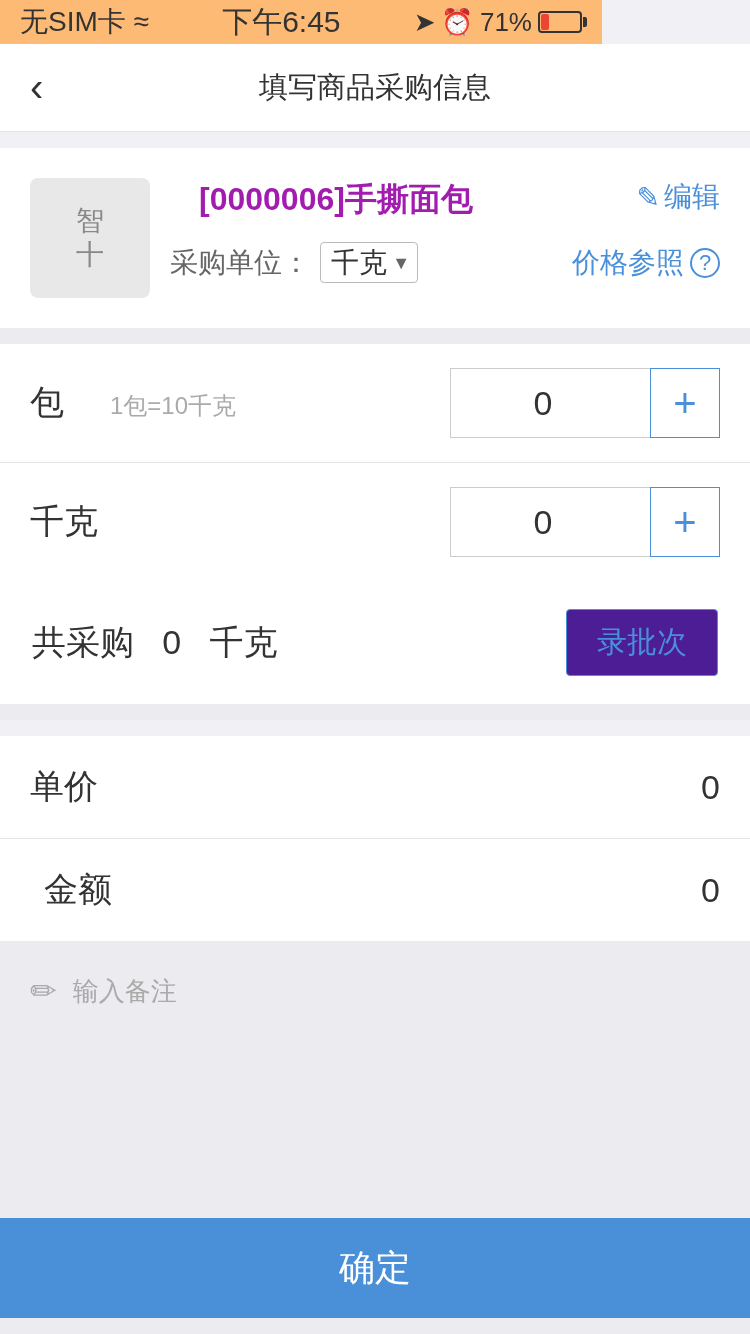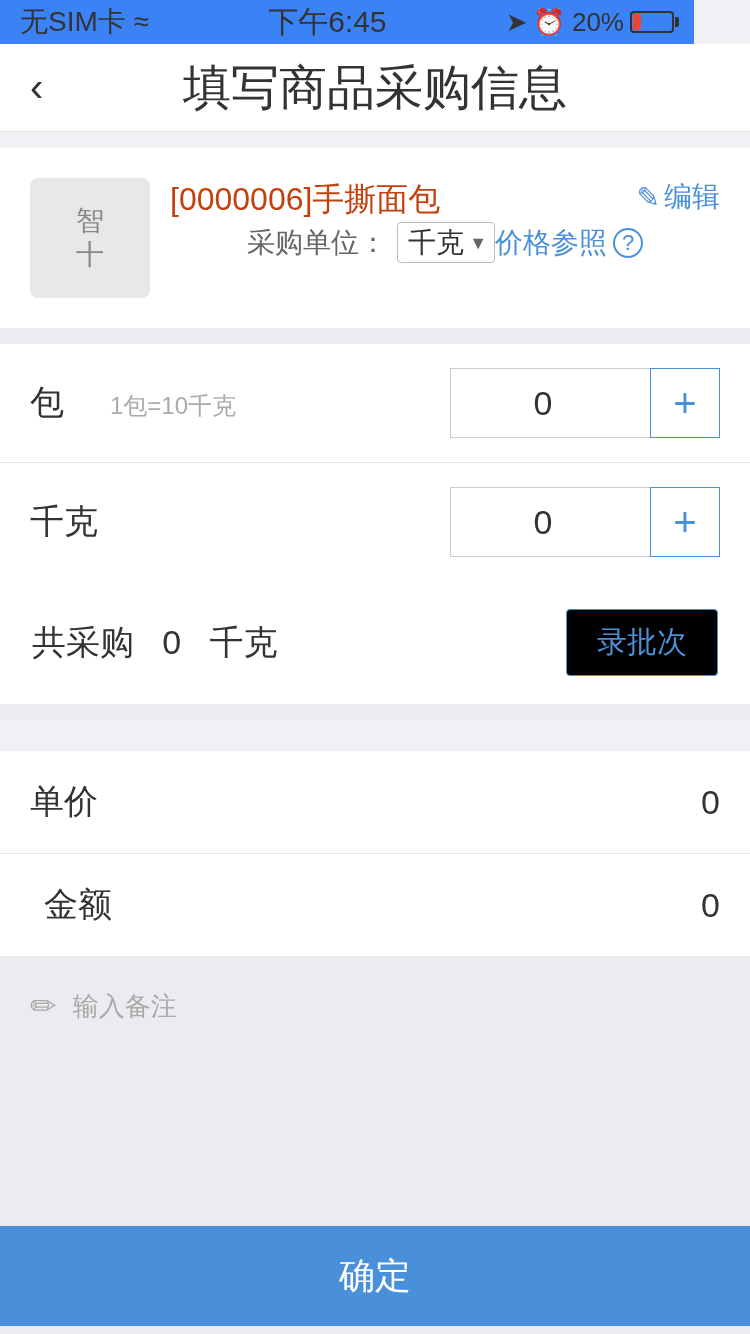--- a/index.html
+++ b/index.html
@@ -8,23 +8,23 @@
       width: 750px;
       min-height: 1334px;
       font-family: -apple-system, "PingFang SC", "Helvetica Neue", Arial, sans-serif;
       background: #f0f0f5;
       font-size: 32px;
       color: #333;
     }
 
     
     .status-bar {
-      width: 694px;
+      width: 602px;
       height: 44px;
-      background: #3b82f6;
+      background: #fdba74;
       display: flex;
       align-items: center;
       justify-content: space-between;
       padding: 0 20px;
       font-size: 28px;
       color: #333;
     }
     .status-left { display: flex; align-items: center; gap: 8px; }
     .status-center { font-size: 30px; font-weight: 500; }
     .status-right { display: flex; align-items: center; gap: 6px; font-size: 26px; }
@@ -67,21 +67,21 @@
       border-bottom: 1px solid #e5e5e5;
     }
     .nav-back {
       position: absolute;
       left: 30px;
       font-size: 40px;
       color: #333;
       cursor: pointer;
     }
     .nav-title {
-      font-size: 48px;
+      font-size: 29px;
       font-weight: 500;
       color: #333;
     }
 
     
     .product-card {
       background: #fff;
       padding: 30px;
       display: flex;
       align-items: flex-start;
@@ -107,36 +107,38 @@
     .product-info {
       flex: 1;
     }
     .product-header {
       display: flex;
       align-items: flex-start;
       justify-content: space-between;
     }
     .product-name {
       font-size: 32px;
-      color: #c2410c;
-      font-weight: 400;
+      color: #a21caf;
+      font-weight: 700;
       flex: 1;
+      margin-left: 29px;
     }
     .edit-btn {
       color: #4a90d9;
       font-size: 28px;
       display: flex;
       align-items: center;
       gap: 4px;
       cursor: pointer;
     }
     .product-unit-row {
       display: flex;
       align-items: center;
-      justify-content: center;
+      justify-content: space-between;
+      margin-top: 20px;
     }
     .unit-label {
       font-size: 28px;
       color: #666;
     }
     .unit-dropdown-container {
       position: relative;
       display: inline-block;
     }
     .unit-dropdown-container select {
@@ -254,31 +256,31 @@
       align-items: center;
       justify-content: space-between;
     }
     .summary-text {
       font-size: 34px;
       color: #333;
     }
     .batch-btn {
       border: 1px solid #4a90d9;
       color: #4a90d9;
-      background: #000000;
+      background: #4c1d95;
       padding: 12px 30px;
       font-size: 30px;
       border-radius: 4px;
       cursor: pointer;
     }
 
     
     .price-section {
       background: #fff;
-      margin-top: 31px;
+      margin-top: 16px;
       text-align: center;
     }
     .price-row {
       display: flex;
       align-items: center;
       justify-content: space-between;
       padding: 28px 30px;
       border-bottom: 1px solid #e5e5e5;
     }
     .price-row:last-child {
@@ -316,21 +318,21 @@
     
     .content-area {
       flex: 1;
       background: #ebebf0;
       min-height: 300px;
     }
 
     
     .confirm-btn {
       position: fixed;
-      bottom: 8px;
+      bottom: 16px;
       left: 0;
       width: 750px;
       height: 100px;
       background: #4a90d9;
       color: #fff;
       font-size: 36px;
       border: none;
       cursor: pointer;
       display: flex;
       align-items: center;
@@ -350,21 +352,21 @@
 <div class="page-wrapper">
 
   <div class="status-bar">
     <div class="status-left">
       <span>无SIM卡 ≈</span>
     </div>
     <div class="status-center">下午6:45</div>
     <div class="status-right">
       <span>➤</span>
       <span>⏰</span>
-      <span>20%</span>
+      <span>71%</span>
       <span class="battery-icon">
         <span class="battery-fill"></span>
       </span>
     </div>
   </div>
 
   <div class="nav-bar">
     <span class="nav-back">‹</span>
     <span class="nav-title">填写商品采购信息</span>
   </div>

